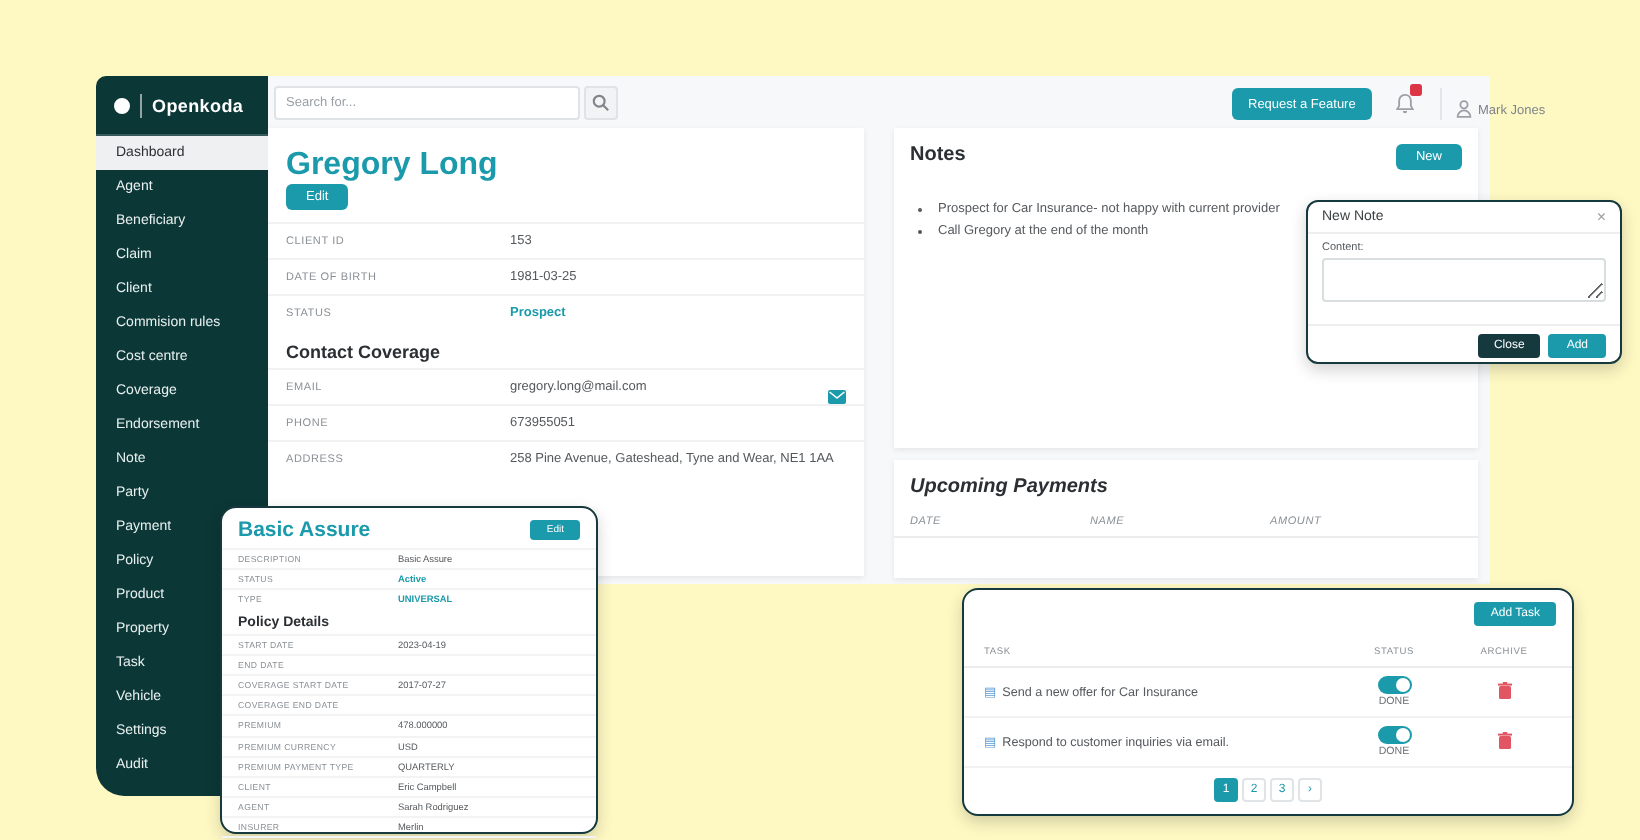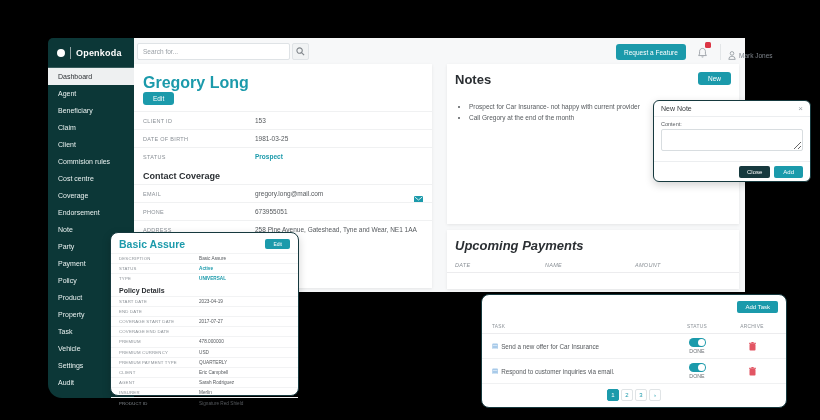--- a/index.html
+++ b/index.html
@@ -1,21 +1,21 @@
 <!DOCTYPE html>
 <html><head>
 <meta charset="utf-8">
 <style>
   * { margin:0; padding:0; box-sizing:border-box; }
   html,body { width:820px; height:420px; background:#fff; overflow:hidden;
     font-family:"Liberation Sans", sans-serif; }
   .abs { position:absolute; }
 
   
-  #stage { position:relative; width:820px; height:420px; background:#000000; }
+  #stage { position:relative; width:820px; height:420px; background:#fef9c3; }
   #app-bg { left:133px; top:38px; width:612px; height:254px; background:#f7f8f9; }
 
   
   #sidebar { left:48px; top:38px; width:86px; height:360px; background:#0c3737;
     border-radius:5px 0 0 14px; z-index:2; }
   #logo-row { display:flex; align-items:center; gap:5px; padding:9px 8px 8px 9px;
     border-bottom:1px solid rgba(255,255,255,.18); }
   #logo-circle { width:8px; height:8px; border:4px solid #fff; border-radius:50%; background:#0c3737; }
   #logo-sep { width:1px; height:12px; background:rgba(255,255,255,.55); }
   #logo-text { color:#fff; font-size:9px; font-weight:bold; letter-spacing:.2px; }
@@ -50,33 +50,33 @@
     position:relative; }
   .crow .lbl { width:112px; font-size:5.5px; color:#8a9096; letter-spacing:.3px; }
   .crow .val { font-size:6.5px; color:#55595d; }
   .crow .val.link { color:#1b9aab; font-weight:bold; }
   .sec-head { font-size:9px; font-weight:bold; color:#2b2f33; padding:6px 9px 3px; }
   .mail-ic { position:absolute; right:9px; top:4px; }
 
   #notes-card { left:447px; top:64px; width:292px; height:160px; }
   .mini-head { display:flex; justify-content:space-between; align-items:flex-start;
     padding:8px 8px 4px; }
-  .mini-title { font-size:13px; font-weight:bold; color:#2b2f33; }
+  .mini-title { font-size:10px; font-weight:bold; color:#2b2f33; }
   #notes-list { margin:10px 0 0 22px; }
   #notes-list li { font-size:6.5px; color:#55595d; line-height:11px; }
 
   #pay-card { left:447px; top:230px; width:292px; height:59px;font-style:italic; }
   #pay-header-row { display:flex; padding:7px 8px 4px; border-bottom:1px solid #ececee; margin-top:2px; }
   #pay-header-row span { width:90px; font-size:5.5px; color:#8a9096; letter-spacing:.3px; }
 
   
   .float-panel { background:#fff; border:1.5px solid #16393e; border-radius:8px;
     box-shadow:0 3px 8px rgba(0,0,0,.18); z-index:5; }
 
-  #policy-panel { left:110px; top:232px; width:189px; height:164px; }
+  #policy-panel { left:110px; top:253px; width:189px; height:164px; }
   #policy-head { display:flex; justify-content:space-between; align-items:center; padding:5px 8px 3px; }
   #policy-title { color:#1b9aab; font-size:10.5px; font-weight:bold; }
   .xs-btn { background:#1b9aab; color:#fff; border:none; border-radius:2px;
     font-size:5px; padding:2px 8px; cursor:pointer; }
   .prow { display:flex; align-items:center; padding:2.1px 8px; border-top:1px solid #f2f3f4; min-height:8.5px; }
   .prow .lbl { width:80px; font-size:4.3px; color:#8a9096; letter-spacing:.2px; }
   .prow .val { font-size:4.7px; color:#55595d; }
   .prow .val.link { color:#1b9aab; font-weight:bold; }
   #policy-sec { font-size:7px; font-weight:bold; color:#2b2f33; padding:3px 8px 2px; }
 

